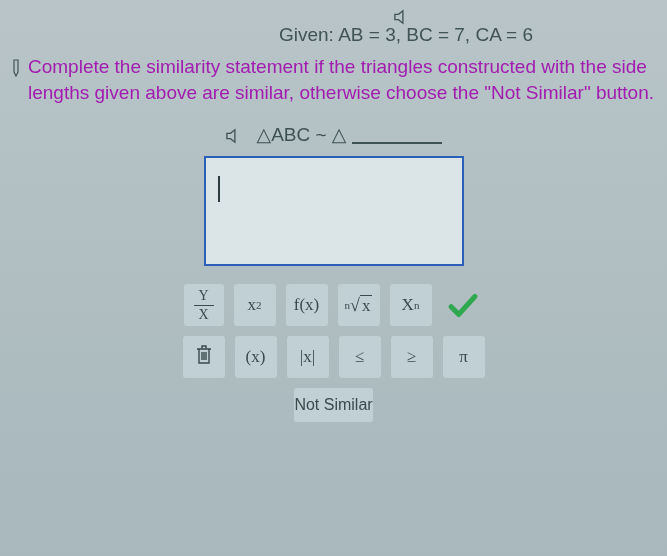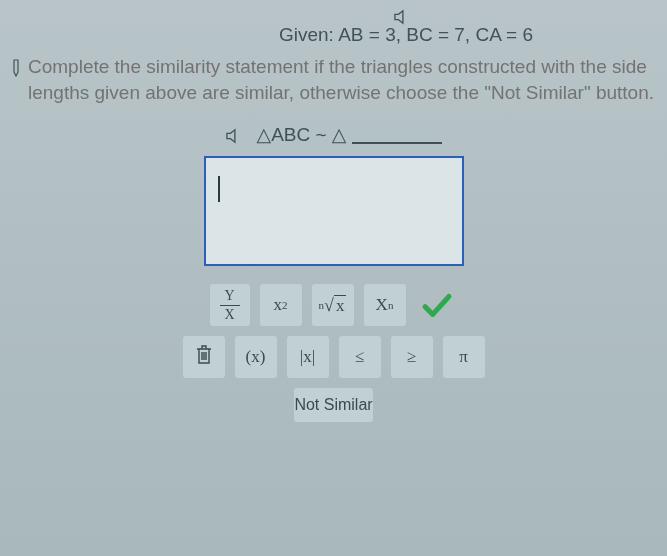--- a/index.html
+++ b/index.html
@@ -10,21 +10,21 @@
   font-family: Arial, sans-serif;
   color: #3a4548;
   padding: 8px 12px;
   overflow: hidden;
 }
 .given-block { margin-left: 145px; margin-bottom: 8px; }
 .given-line { font-size: 19px; color: #405458; margin-bottom: 6px; display: flex; align-items: center; flex-direction: column; }
 .speaker-icon { display: inline-block; width: 18px; height: 16px; margin-right: 8px; position: relative; }
 .speaker-icon svg { width: 100%; height: 100%; }
 .instruction-block { display: flex; align-items: flex-start; margin-bottom: 18px; }
-.instruction-text { font-size: 19px; line-height: 1.35; color: #737373; }
+.instruction-text { font-size: 19px; line-height: 1.35; color: #a21caf; }
 .marker { width: 12px; margin-right: 4px; margin-top: 4px; flex-shrink: 0; }
 .statement-line { text-align: center; font-size: 19px; color: #3e5256; margin-bottom: 10px; display: flex; justify-content: center; align-items: center; gap: 6px; }
 .blank-line { display: inline-block; border-bottom: 2px solid #3e5256; width: 90px; height: 18px; vertical-align: bottom; }
 .answer-area { display: flex; justify-content: center; margin-bottom: 18px; }
 .answer-box {
   width: 260px; height: 110px;
   border: 2.5px solid #2b5fb8;
   background: #dbe4e6;
   position: relative;
 }
@@ -100,20 +100,23 @@
     <div class="tool-btn frac">
       <span>Y</span>
       <span class="fline"></span>
       <span>X</span>
     </div>
     <div class="tool-btn">
       <span>x</span>
         <sup>2</sup>
     </div>
     <div class="tool-btn">
+      <span>f(x)</span>
+    </div>
+    <div class="tool-btn">
       <sup>n</sup>
         <span class="sqrt-sym">√</span>
         <span style="border-top:1.5px solid #3a4a4e;padding:0 2px;">x</span>
     </div>
     <div class="tool-btn">
       <span>X</span>
         <sub>n</sub>
     </div>
     <div class="check-icon">
       <svg viewBox="0 0 40 40">

